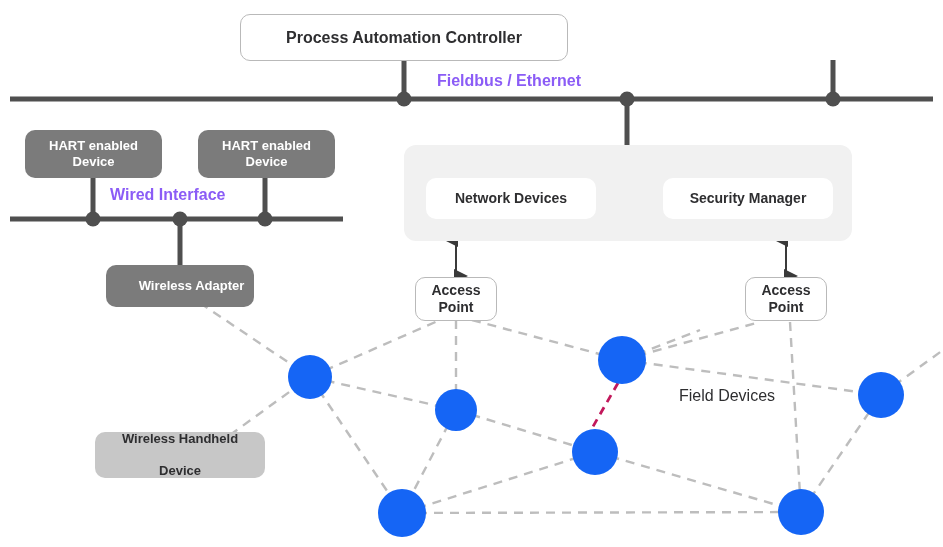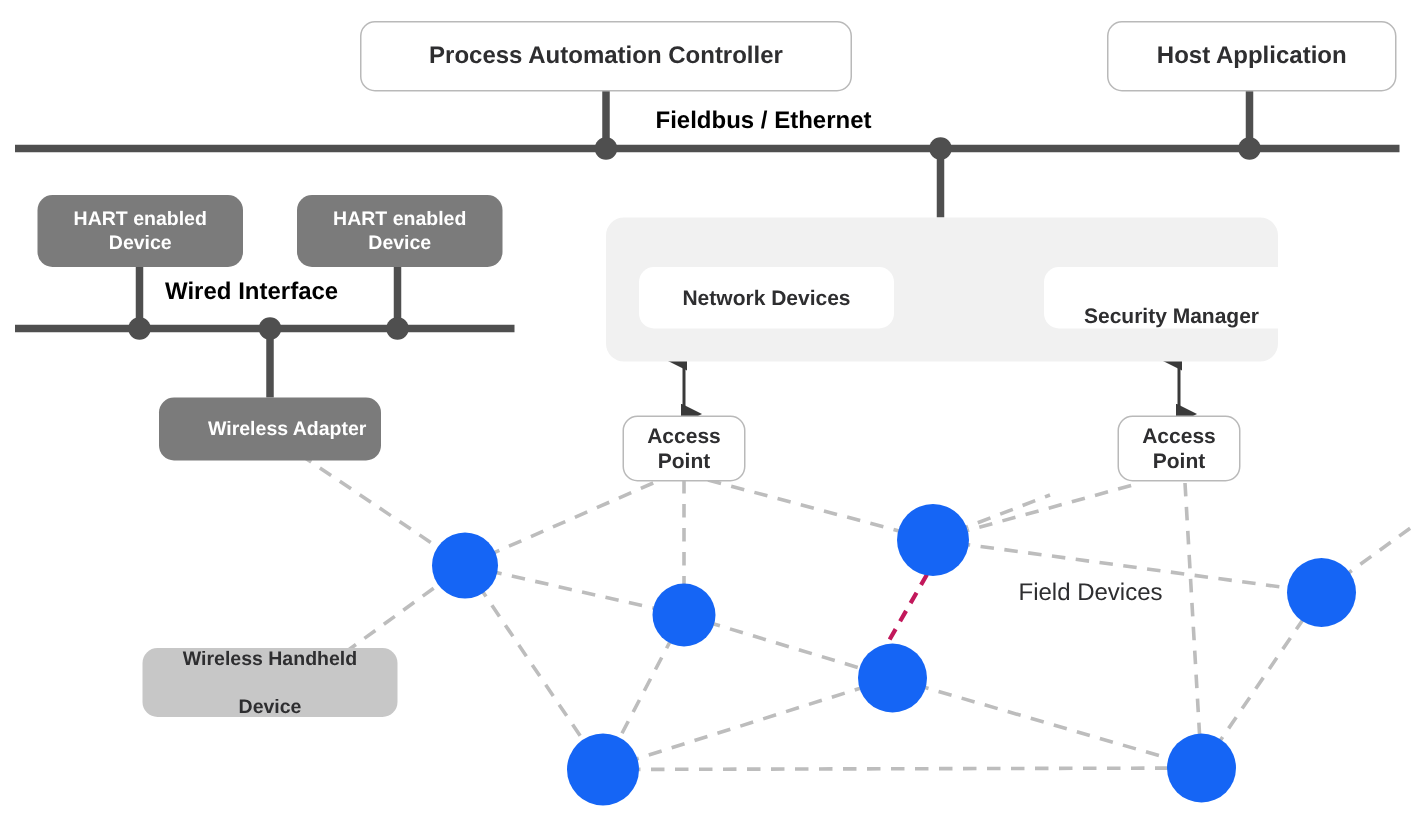--- a/index.html
+++ b/index.html
@@ -65,21 +65,21 @@
   }
   .panel-gateway {
     position: absolute;
     background: #f1f1f1;
     border-radius: 12px;
     z-index: 3;
   }
   .bus-label {
     position: absolute;
     font-weight: bold;
-    color: #000000;
+    color: #8b5cf6;
     white-space: nowrap;
     z-index: 6;
   }
   .field-label {
     position: absolute;
     font-weight: normal;
     color: #2e2e30;
     white-space: nowrap;
     z-index: 6;
   }
@@ -150,31 +150,28 @@
 
     <line x1="618" y1="383" x2="591" y2="430" stroke="#c2185b" stroke-width="2.8" stroke-dasharray="8 6"></line>
   </svg>
 
   <div class="panel-gateway" style="left:404px; top:145px; width:448px; height:96px;"></div>
 
   <div class="node-box box-white" style="left:240px; top:14px; width:328px; height:47px; font-size:16px;">
     <span>Process Automation Controller</span>
   </div>
 
-  <div class="node-box box-white" style="left:738px; top:14px; width:193px; height:47px; font-size:16px;">
-    <span>Host Application</span>
-  </div>
 
   <div class="bus-label" style="left:437px; top:72px; font-size:16px;">Fieldbus / Ethernet</div>
 
   <div class="node-box box-white-plain" style="left:426px; top:178px; width:170px; height:41px; font-size:14px;">
     <span>Network Devices</span>
   </div>
 
-  <div class="node-box box-white-plain" style="left:696px; top:178px; width:170px; height:41px; font-size:14px;align-items:flex-end;">
+  <div class="node-box box-white-plain" style="left:663px; top:178px; width:170px; height:41px; font-size:14px;">
     <span>Security Manager</span>
   </div>
 
   <div class="node-box box-white" style="left:415px; top:277px; width:82px; height:44px; font-size:14px; flex-direction:column;">
     <span>Access</span>
     <span>Point</span>
   </div>
 
   <div class="node-box box-white" style="left:745px; top:277px; width:82px; height:44px; font-size:14px; flex-direction:column;">
     <span>Access</span>

